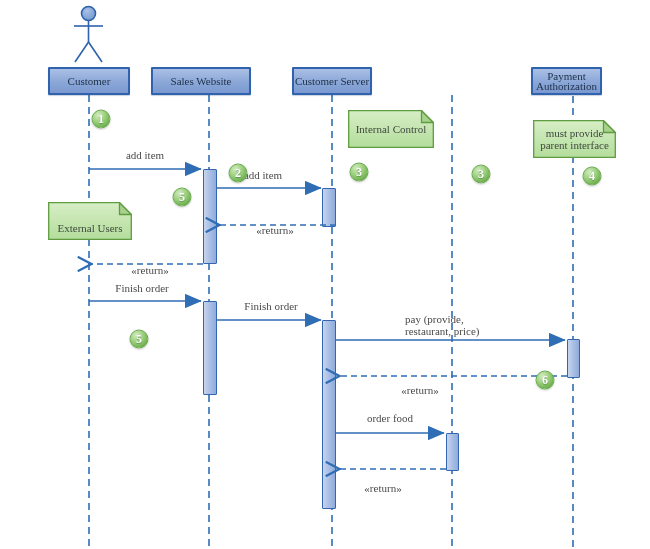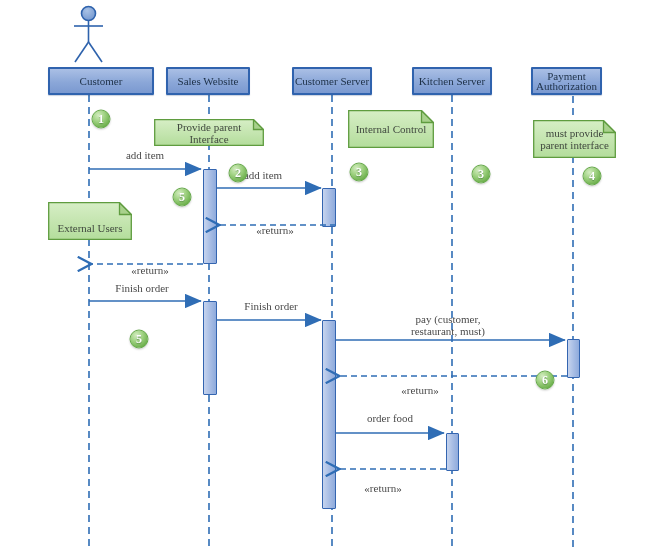--- a/index.html
+++ b/index.html
@@ -25,21 +25,21 @@
   .note{position:absolute;z-index:3;}
   .note svg{position:absolute;left:0;top:0;}
   .note .note-text{
     position:absolute;left:0;top:0;width:100%;height:100%;
     display:flex;align-items:center;justify-content:center;
     font-size:11px;line-height:12px;color:#41493f;text-align:center;
     padding:2px 6px;box-sizing:border-box;
   }
   .msg-label{
     position:absolute;transform:translateX(-50%);white-space:nowrap;
-    font-size:11px;line-height:11.5px;color:#4a4a4a;z-index:6;text-align:center;
+    font-size:11px;line-height:11.5px;color:#4a4a4a;z-index:6;
   }
   .msg-label.wrap{white-space:normal;width:86px;}
   .badge{
     position:absolute;width:19px;height:19px;border-radius:50%;
     transform:translate(-50%,-50%);
     background:radial-gradient(circle at 35% 28%,#d3ecc0 0%,#9ed180 40%,#6fb14f 75%,#59a03d 100%);
     border:1px solid #67a94c;box-sizing:border-box;
     display:flex;align-items:center;justify-content:center;
     color:#ffffff;font-size:12px;font-weight:bold;z-index:7;
     text-shadow:0 1px 1px rgba(60,110,50,.6);
@@ -67,49 +67,33 @@
     </g>
     <g stroke="#2f6db5" stroke-width="1.6" stroke-dasharray="7 5">
       <line x1="89" y1="95" x2="89" y2="548"></line>
       <line x1="209" y1="95" x2="209" y2="548"></line>
       <line x1="332" y1="95" x2="332" y2="548"></line>
       <line x1="452" y1="95" x2="452" y2="548"></line>
       <line x1="573" y1="96" x2="573" y2="548"></line>
     </g>
   </svg>
 
-  <div class="lifeline-box" style="left:48px;width:106px">
+  <div class="lifeline-box" style="left:48px;width:82px">
     <span>Customer</span>
   </div>
-  <div class="lifeline-box" style="left:166px;width:84px">
+  <div class="lifeline-box" style="left:151px;width:100px">
     <span>Sales Website</span>
   </div>
   <div class="lifeline-box" style="left:292px;width:80px">
     <span>Customer Server</span>
   </div>
-  <div class="lifeline-box" style="left:412px;width:80px">
-    <span>Kitchen Server</span>
-  </div>
   <div class="lifeline-box" style="left:531px;width:71px;line-height:10.5px">
     <span>Payment Authorization</span>
   </div>
 
-  <div class="note" style="left:154px;top:119px;width:110px;height:27px">
-    <svg width="110" height="27" viewBox="0 0 110 27">
-      <defs>
-          <linearGradient id="ng1" x1="0" y1="0" x2="0" y2="1">
-        <stop offset="0%" stop-color="#d6eec5"></stop>
-            <stop offset="100%" stop-color="#b4dd9c"></stop>
-      </linearGradient>
-        </defs>
-      <path d="M0.7,0.7 L99.5,0.7 L109.3,10.5 L109.3,26.3 L0.7,26.3 Z" fill="url(#ng1)" stroke="#5f9c3f" stroke-width="1.3"></path>
-      <path d="M99.5,0.7 L99.5,10.5 L109.3,10.5 Z" fill="#a8d18c" stroke="#5f9c3f" stroke-width="1.3"></path>
-    </svg>
-    <span class="note-text">Provide parent Interface</span>
-  </div>
 
   <div class="note" style="left:348px;top:110px;width:86px;height:32px">
     <svg width="86" height="38" viewBox="0 0 86 38">
       <defs>
           <linearGradient id="ng2" x1="0" y1="0" x2="0" y2="1">
         <stop offset="0%" stop-color="#d6eec5"></stop>
             <stop offset="100%" stop-color="#b4dd9c"></stop>
       </linearGradient>
         </defs>
       <path d="M0.7,0.7 L73.5,0.7 L85.3,12.5 L85.3,37.3 L0.7,37.3 Z" fill="url(#ng2)" stroke="#5f9c3f" stroke-width="1.3"></path>
@@ -175,21 +159,21 @@
       <line x1="446" y1="469" x2="339" y2="469" stroke-dasharray="6 4" marker-end="url(#openHead)"></line>
     </g>
   </svg>
 
   <div class="msg-label" style="left:145px;top:150px">add item</div>
   <div class="msg-label" style="left:263px;top:170px">add item</div>
   <div class="msg-label" style="left:275px;top:225px">«return»</div>
   <div class="msg-label" style="left:150px;top:265px">«return»</div>
   <div class="msg-label" style="left:142px;top:283px">Finish order</div>
   <div class="msg-label" style="left:271px;top:301px">Finish order</div>
-  <div class="msg-label wrap" style="left:448px;top:314px">pay (customer, restaurant, must)</div>
+  <div class="msg-label wrap" style="left:448px;top:314px">pay (provide, restaurant, price)</div>
   <div class="msg-label" style="left:420px;top:385px">«return»</div>
   <div class="msg-label" style="left:390px;top:413px">order food</div>
   <div class="msg-label" style="left:383px;top:483px">«return»</div>
 
   <div class="badge" style="left:101px;top:119px">1</div>
   <div class="badge" style="left:238px;top:173px">2</div>
   <div class="badge" style="left:359px;top:172px">3</div>
   <div class="badge" style="left:481px;top:174px">3</div>
   <div class="badge" style="left:592px;top:176px">4</div>
   <div class="badge" style="left:182px;top:197px">5</div>

